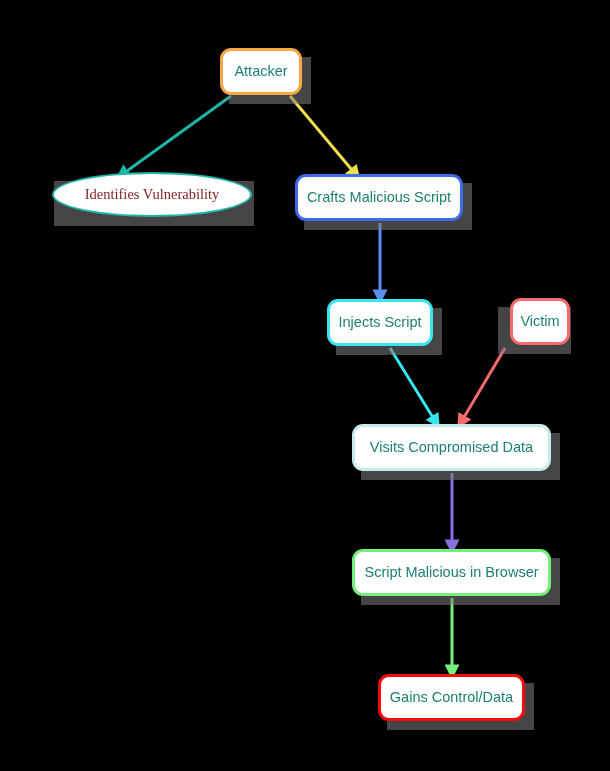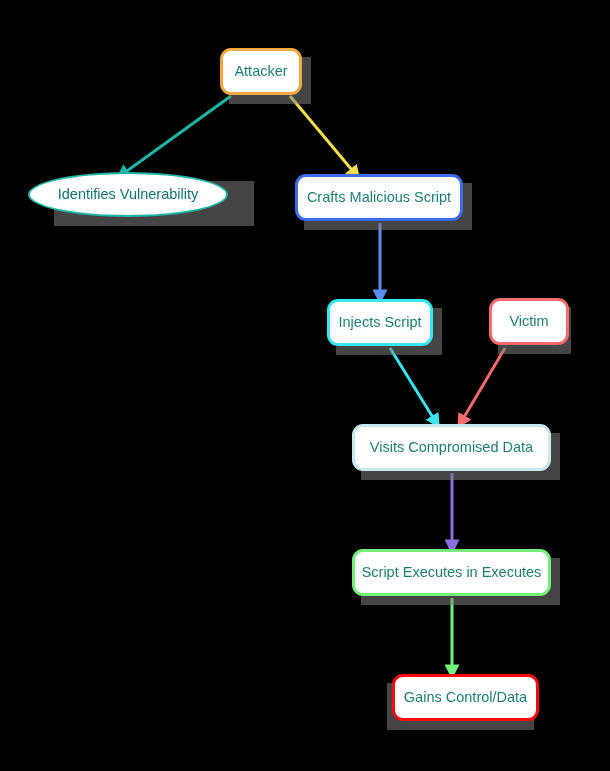--- a/index.html
+++ b/index.html
@@ -118,35 +118,35 @@
       <div class="node-shadow" style="left: 336px; top: 308px; width: 106px; height: 47px;"></div>
       <div class="node-shadow" style="left: 498px; top: 307px; width: 73px; height: 47px;"></div>
       <div class="node-shadow" style="left: 361px; top: 433px; width: 199px; height: 47px;"></div>
       <div class="node-shadow" style="left: 361px; top: 558px; width: 199px; height: 47px;"></div>
       <div class="node-shadow" style="left: 387px; top: 683px; width: 147px; height: 47px;"></div>
     </div>
   <div id="node-layer">
       <div class="node node-box" style="left: 220px; top: 48px; width: 82px; height: 47px; border-color: rgb(245, 168, 66); background: rgb(255, 255, 255); color: rgb(27, 127, 114);">
         <span class="node-label">Attacker</span>
       </div>
-      <div class="node node-ellipse" style="left: 28px; top: 172px; width: 200px; height: 45px; border-color: rgb(31, 181, 166); background: rgb(255, 255, 255); color: #0f766e;">
+      <div class="node node-ellipse" style="left: 52px; top: 172px; width: 200px; height: 45px; border-color: rgb(31, 181, 166); background: rgb(255, 255, 255); color: #7f1d1d; font-family: Liberation Serif, serif;">
         <span class="node-label">Identifies Vulnerability</span>
       </div>
       <div class="node node-box" style="left: 295px; top: 174px; width: 168px; height: 47px; border-color: rgb(63, 106, 232); background: rgb(255, 255, 255); color: rgb(27, 127, 114); justify-content: center;">
         <span class="node-label">Crafts Malicious Script</span>
       </div>
       <div class="node node-box" style="left: 327px; top: 299px; width: 106px; height: 47px; border-color: rgb(55, 230, 240); background: rgb(255, 255, 255); color: rgb(27, 127, 114); text-align: right;">
         <span class="node-label">Injects Script</span>
       </div>
-      <div class="node node-box" style="left: 489px; top: 298px; width: 80px; height: 47px; border-color: rgb(247, 106, 110); background: rgb(255, 255, 255); color: rgb(27, 127, 114);">
+      <div class="node node-box" style="left: 510px; top: 298px; width: 60px; height: 47px; border-color: rgb(247, 106, 110); background: rgb(255, 255, 255); color: rgb(27, 127, 114);">
         <span class="node-label">Victim</span>
       </div>
       <div class="node node-box" style="left: 352px; top: 424px; width: 199px; height: 47px; border-color: rgb(200, 232, 240); background: rgb(255, 255, 255); color: rgb(27, 127, 114);">
         <span class="node-label">Visits Compromised Data</span>
       </div>
       <div class="node node-box" style="left: 352px; top: 549px; width: 199px; height: 47px; border-color: rgb(116, 240, 122); background: rgb(255, 255, 255); color: rgb(27, 127, 114);">
-        <span class="node-label">Script Executes in Executes</span>
+        <span class="node-label">Script Malicious in Browser</span>
       </div>
-      <div class="node node-box" style="left: 378px; top: 674px; width: 147px; height: 47px; border-color: rgb(250, 10, 10); background: rgb(255, 255, 255); color: rgb(27, 127, 114); margin-left: 14px;">
+      <div class="node node-box" style="left: 378px; top: 674px; width: 147px; height: 47px; border-color: rgb(250, 10, 10); background: rgb(255, 255, 255); color: rgb(27, 127, 114);">
         <span class="node-label">Gains Control/Data</span>
       </div>
     </div>
 </div>
 
 </body></html>

